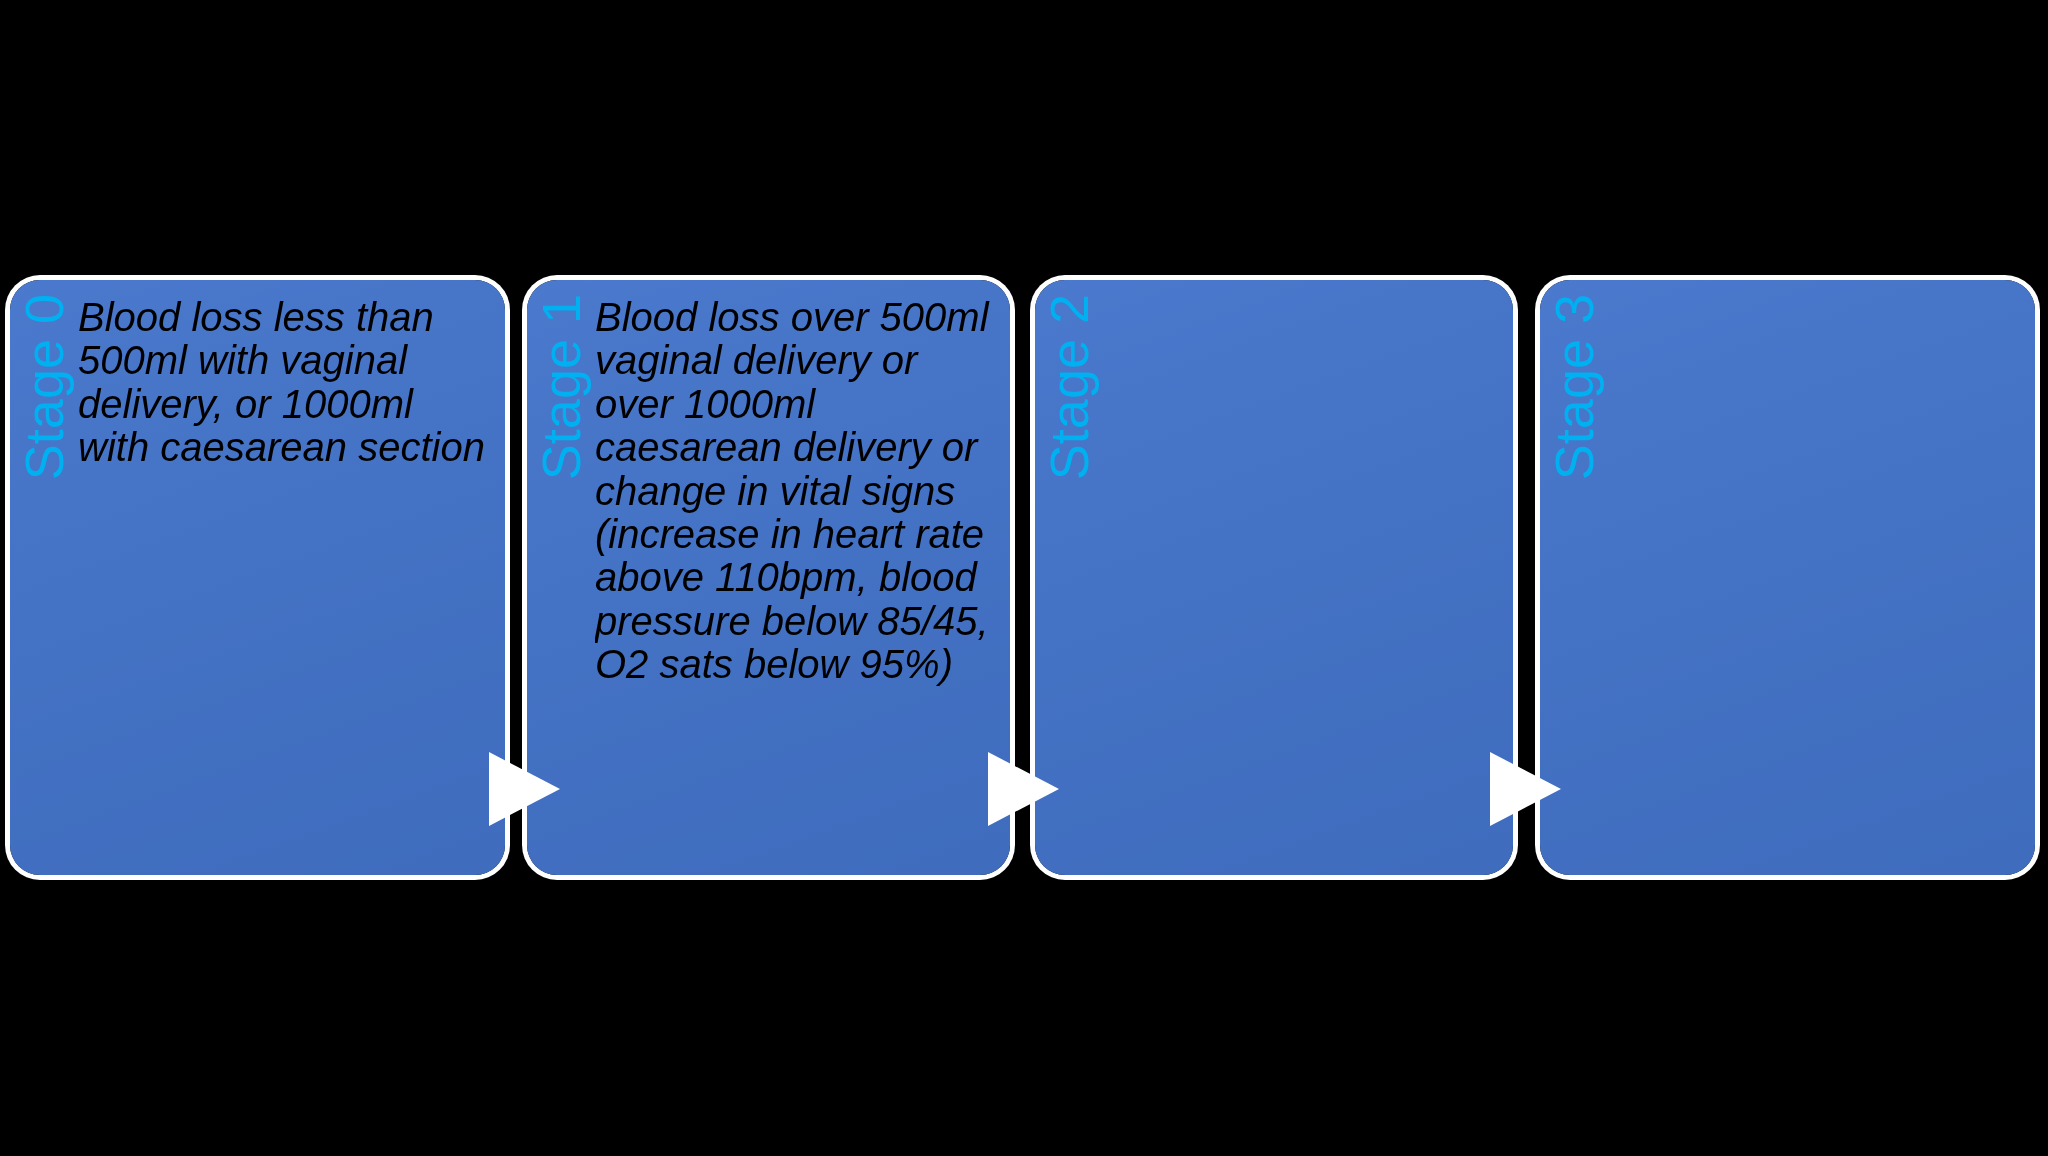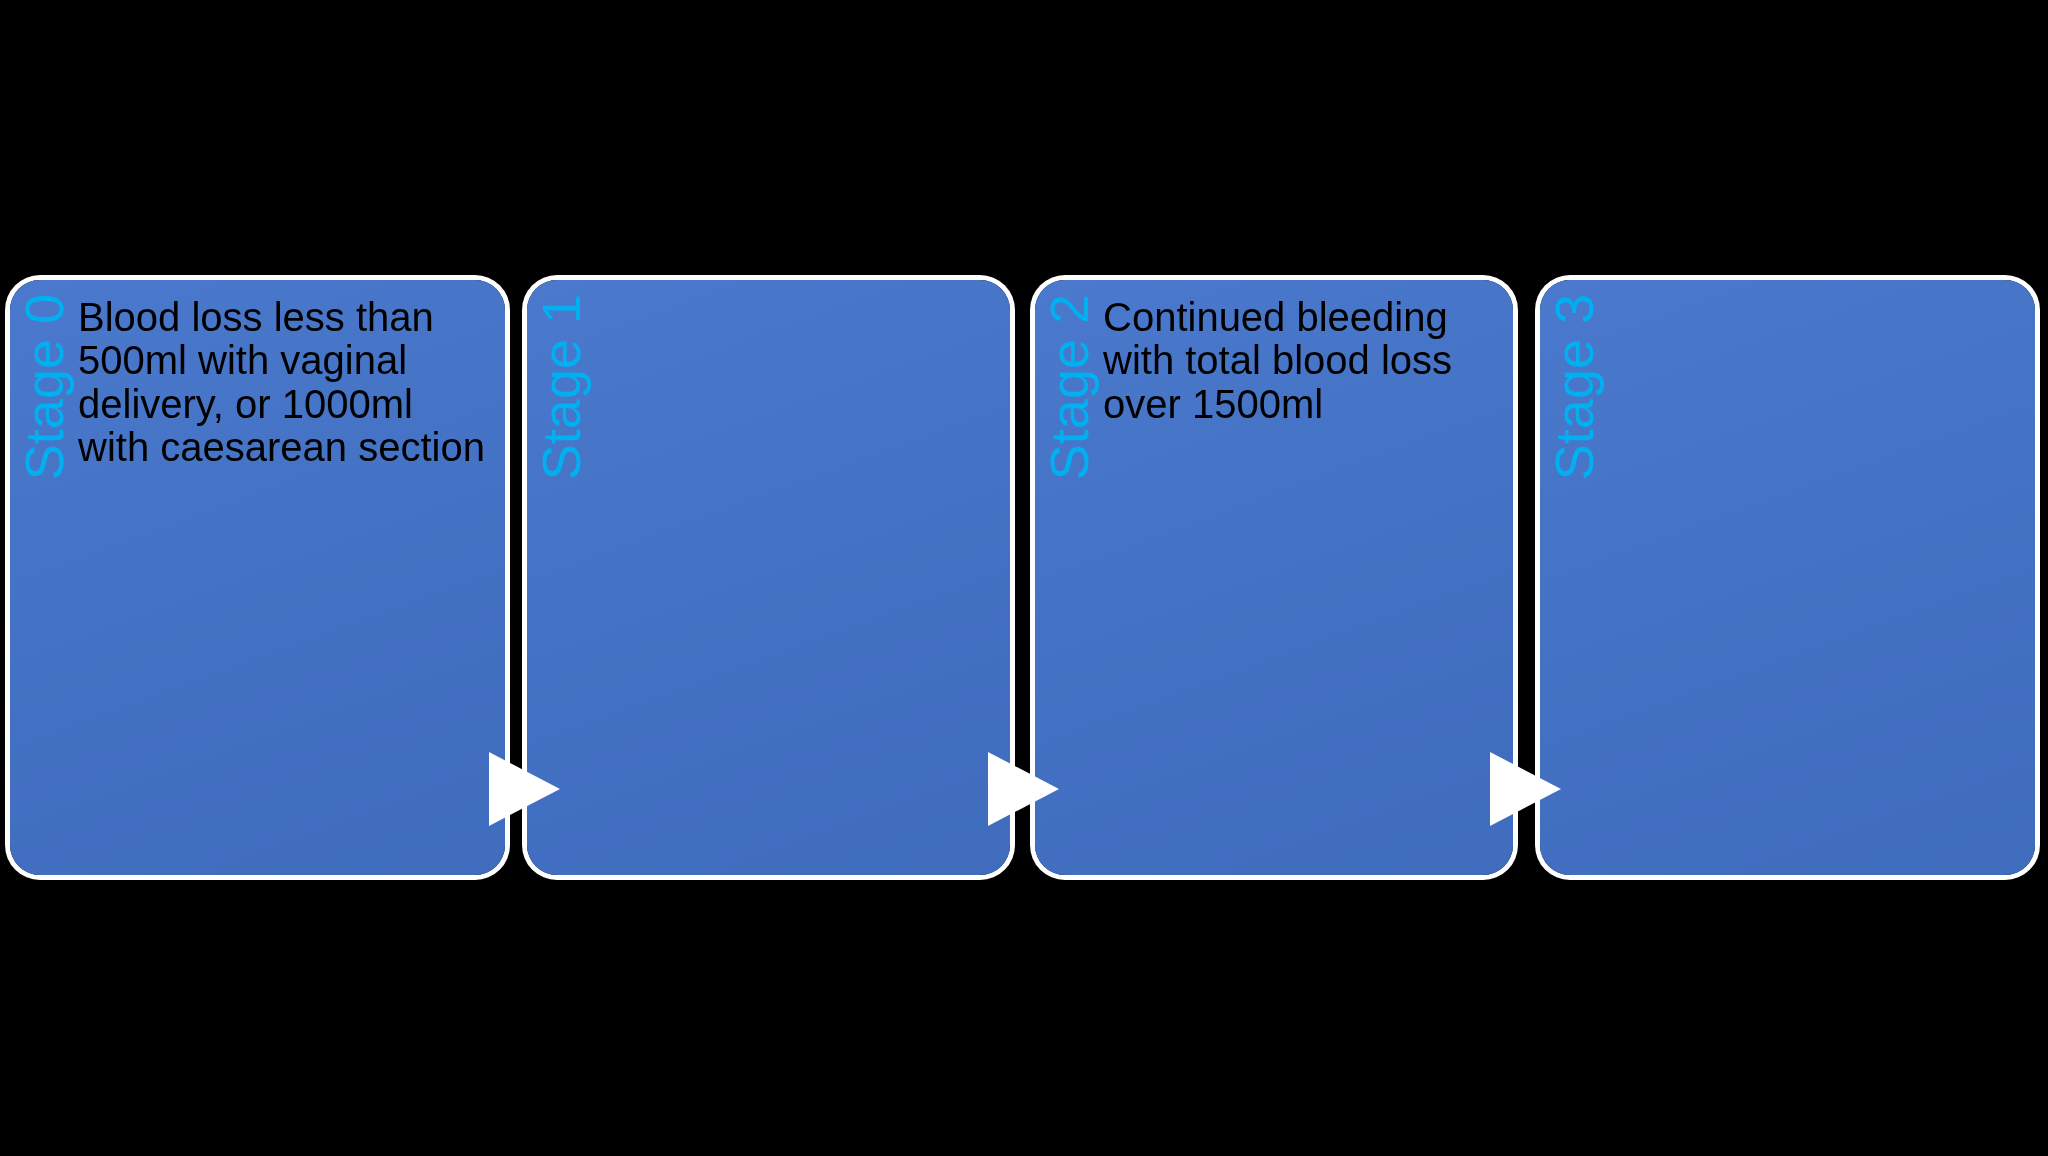--- a/index.html
+++ b/index.html
@@ -51,20 +51,21 @@
   }
 
   .stage-body {
     flex: 1 1 auto;
     padding: 16px 16px 0 0;
     color: #000000;
     font-size: 40px;
     line-height: 1.085;
     white-space: pre-line;
     overflow: hidden;
+    font-style: italic;
   }
 
   .arrow {
     position: absolute;
     width: 0;
     height: 0;
     border-top: 37px solid transparent;
     border-bottom: 37px solid transparent;
     border-left: 71px solid #ffffff;
     top: 752px;
@@ -79,27 +80,27 @@
     <div class="stage-label-wrap">
       <span class="stage-label">Stage 0</span>
     </div>
     <div class="stage-body">Blood loss less than 500ml with vaginal delivery, or 1000ml with caesarean section</div>
   </div>
 
   <div class="stage-card" style="left:527px; width:483px;">
     <div class="stage-label-wrap">
       <span class="stage-label">Stage 1</span>
     </div>
+    <div class="stage-body">Blood loss over 500ml vaginal delivery or over 1000ml caesarean delivery or change in vital signs (increase in heart rate above 110bpm, blood pressure below 85/45, O2 sats below 95%)</div>
   </div>
 
   <div class="stage-card" style="left:1035px; width:478px;">
     <div class="stage-label-wrap">
       <span class="stage-label">Stage 2</span>
     </div>
-    <div class="stage-body">Continued bleeding with total blood loss over 1500ml</div>
   </div>
 
   <div class="stage-card" style="left:1540px; width:495px;">
     <div class="stage-label-wrap">
       <span class="stage-label">Stage 3</span>
     </div>
   </div>
 
   <div class="arrow" style="left:489px;"></div>
   <div class="arrow" style="left:988px;"></div>

